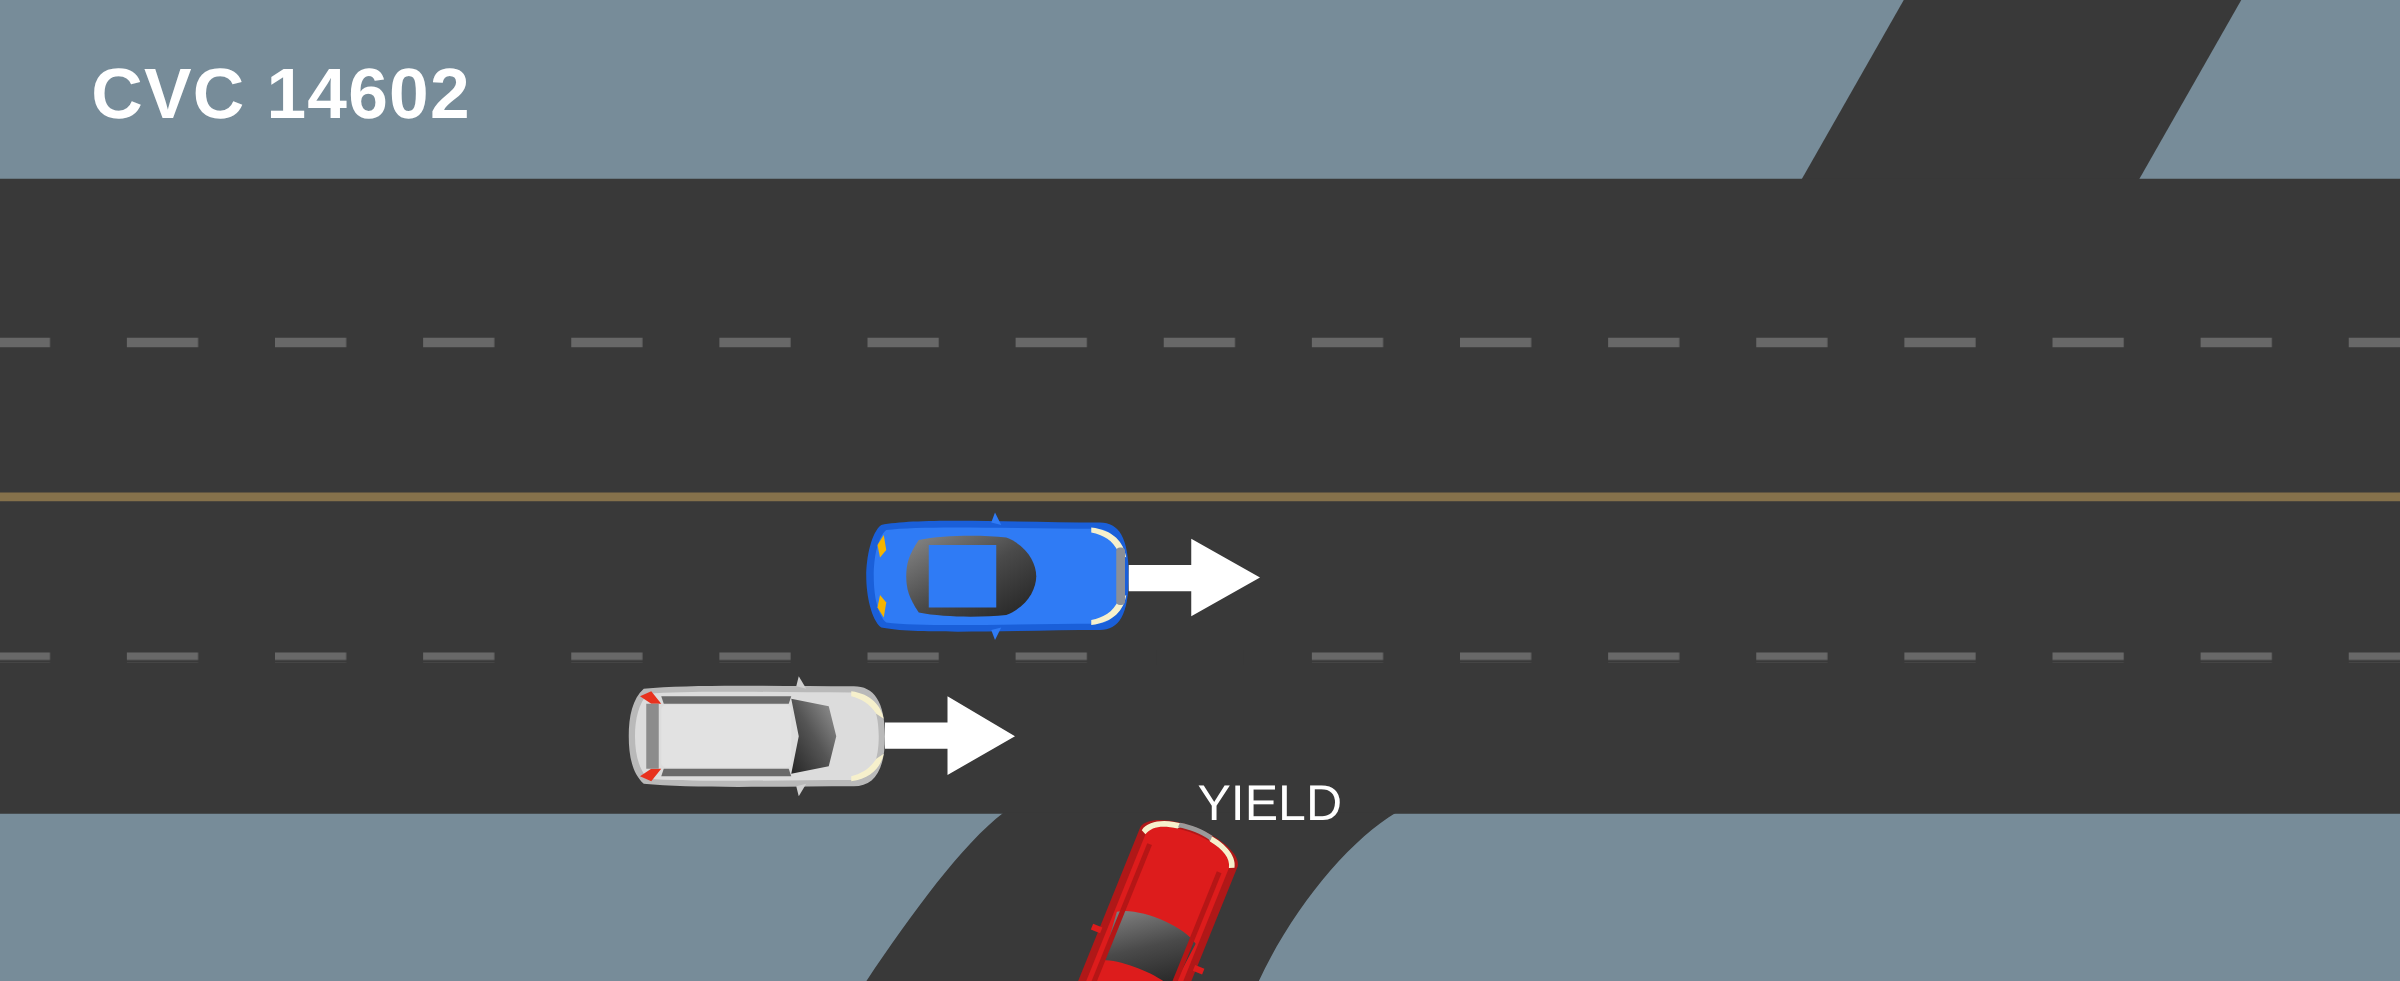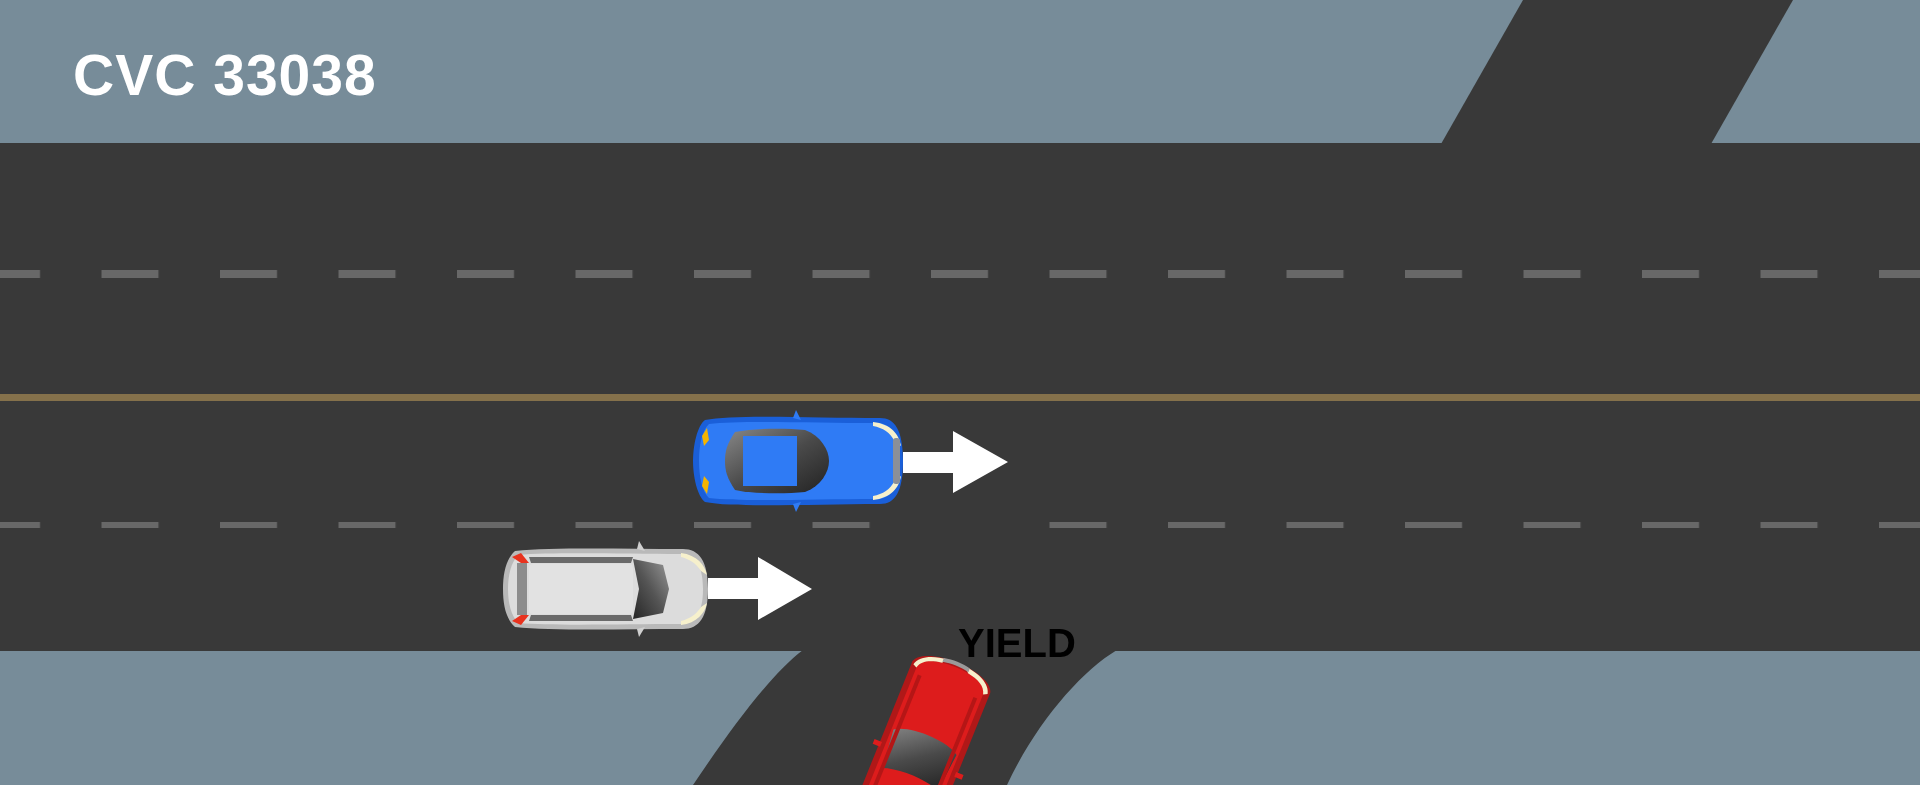--- a/index.html
+++ b/index.html
@@ -1,19 +1,19 @@
 <!DOCTYPE html>
 <html><head>
 <meta charset="utf-8">
 <style>
   html, body { margin:0; padding:0; }
   body { width:1920px; height:785px; overflow:hidden; background:#778c99; position:relative; font-family:"Liberation Sans", sans-serif; }
   #scene { position:absolute; left:0; top:0; width:1920px; height:785px; }
   .title { position:absolute; left:73px; top:40px; font-family:"Liberation Sans", sans-serif; font-weight:bold; font-size:57px; color:#ffffff; letter-spacing:1px; line-height:70px; white-space:nowrap; }
-  .yield { position:absolute; left:958px; top:619px; font-family:"Liberation Sans", sans-serif; font-weight:bold; font-size:40px; color:#000000; line-height:48px; white-space:nowrap; }
+  .yield { position:absolute; left:958px; top:619px; font-family:"Liberation Sans", sans-serif; font-weight:normal; font-size:40px; color:#ffffff; line-height:48px; white-space:nowrap; }
 </style>
 </head>
 <body>
 
 <svg id="scene" width="1920" height="785" viewBox="0 0 1920 785" xmlns="http://www.w3.org/2000/svg">
   <defs>
     <pattern id="dashes" x="-17" y="0" width="118.5" height="10" patternUnits="userSpaceOnUse">
       <rect x="0" y="0" width="57" height="8" fill="#686868"></rect>
     </pattern>
     <linearGradient id="glassGrad" x1="0" y1="0" x2="1" y2="1">
@@ -104,14 +104,14 @@
     <path d="M -34,80 C -20,70 20,70 34,80 L 30,120 C 15,114 -15,114 -30,120 Z" fill="url(#glassGrad)"></path>
 
     <line x1="-30" y1="20" x2="-30" y2="200" stroke="#b51616" stroke-width="4"></line>
     <line x1="30" y1="20" x2="30" y2="200" stroke="#b51616" stroke-width="4"></line>
 
     <rect x="-48" y="96" width="8" height="5" fill="#dd1c1c"></rect>
     <rect x="40" y="96" width="8" height="5" fill="#dd1c1c"></rect>
   </g>
 </svg>
 
-<div class="title">CVC 33038</div>
+<div class="title">CVC 14602</div>
 <div class="yield">YIELD</div>
 
 </body></html>

